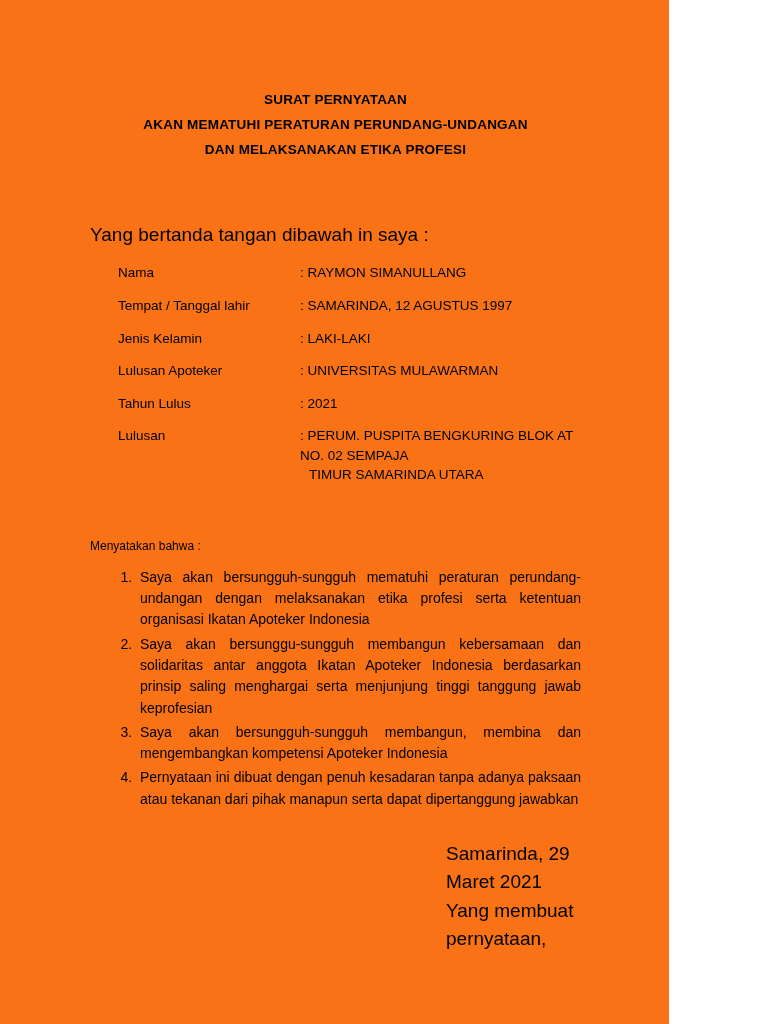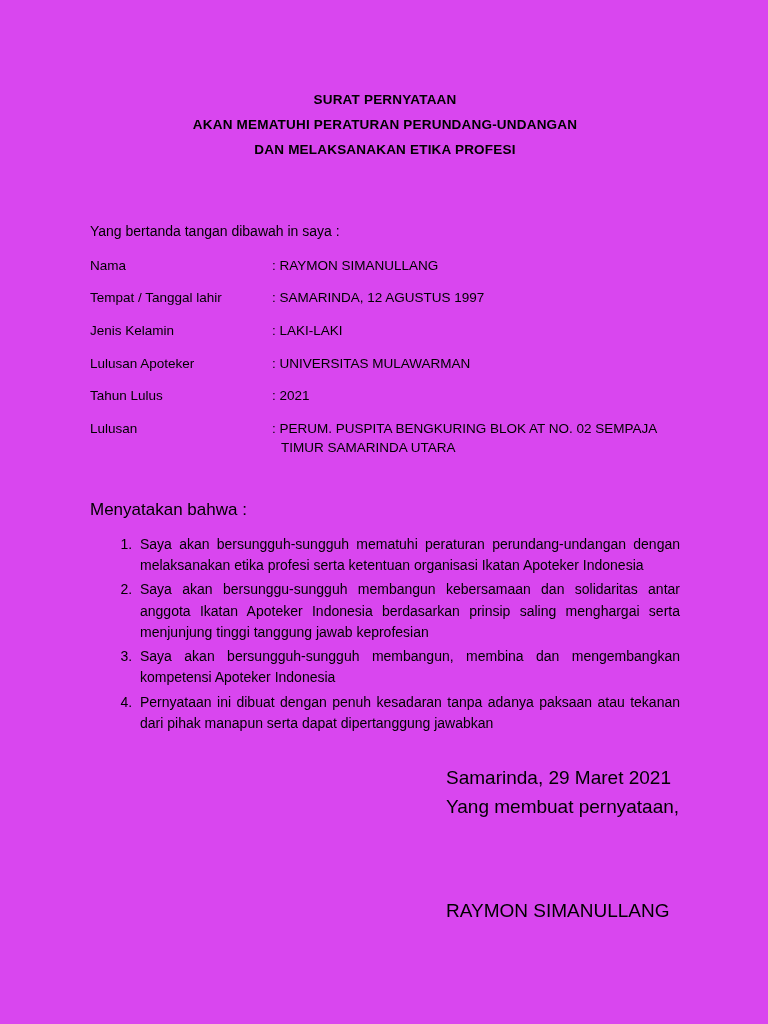--- a/index.html
+++ b/index.html
@@ -12,65 +12,66 @@
     height: 1024px;
     font-family: "Liberation Sans", sans-serif;
     color: #000000;
     position: relative;
     overflow: hidden;
   }
   .page {
     position: absolute;
     left: 0;
     top: 0;
-    width: 768px;
+    width: 669px;
     height: 1024px;
-    background: #d946ef;
+    background: #f97316;
     box-sizing: border-box;
     padding: 88px 88px 40px 90px;
   }
   .doc-title {
     text-align: center;
     font-weight: bold;
     font-size: 13.5px;
     letter-spacing: 0.2px;
     line-height: 1.85;
   }
   .doc-title div {
     white-space: nowrap;
   }
   .intro {
     margin-top: 58px;
-    font-size: 14px;
+    font-size: 19px;
     line-height: 1.5;
   }
   .fields {
     margin-top: 14px;
+    margin-left: 28px;
   }
   .field-row {
     display: flex;
     align-items: flex-start;
     font-size: 13.5px;
     margin-bottom: 13px;
     line-height: 1.45;
   }
   .field-label {
     width: 182px;
     flex: 0 0 182px;
   }
   .field-value {
     flex: 1 1 auto;
   }
   .field-value .cont {
     display: block;
     padding-left: 9px;
   }
   .statement-head {
-    margin-top: 42px;
-    font-size: 17px;
+    margin-top: 54px;
+    font-size: 12px;
   }
   ol.clauses {
     margin: 14px 0 0 0;
     padding-left: 46px;
     font-size: 14px;
   }
   ol.clauses li {
     text-align: justify;
     line-height: 1.52;
     margin-bottom: 3px;

